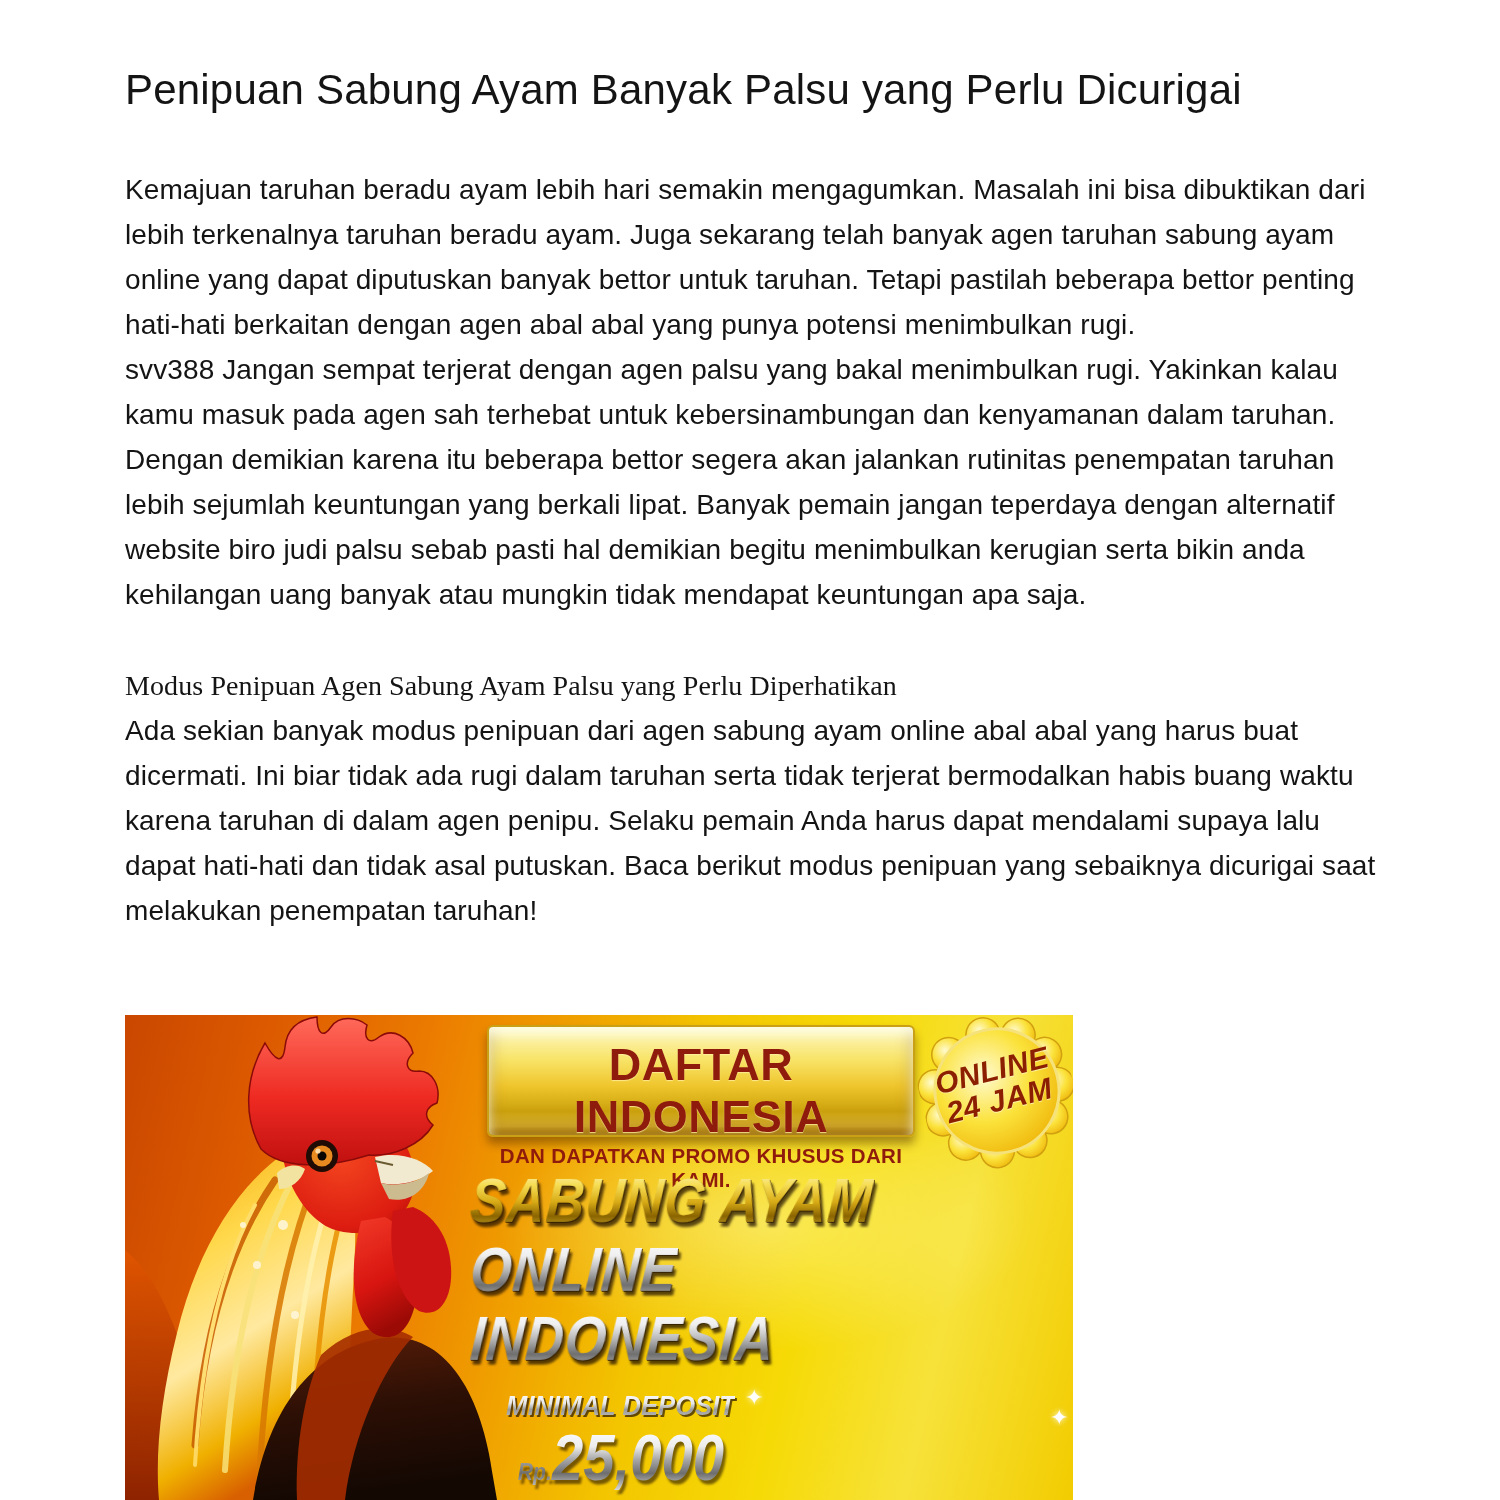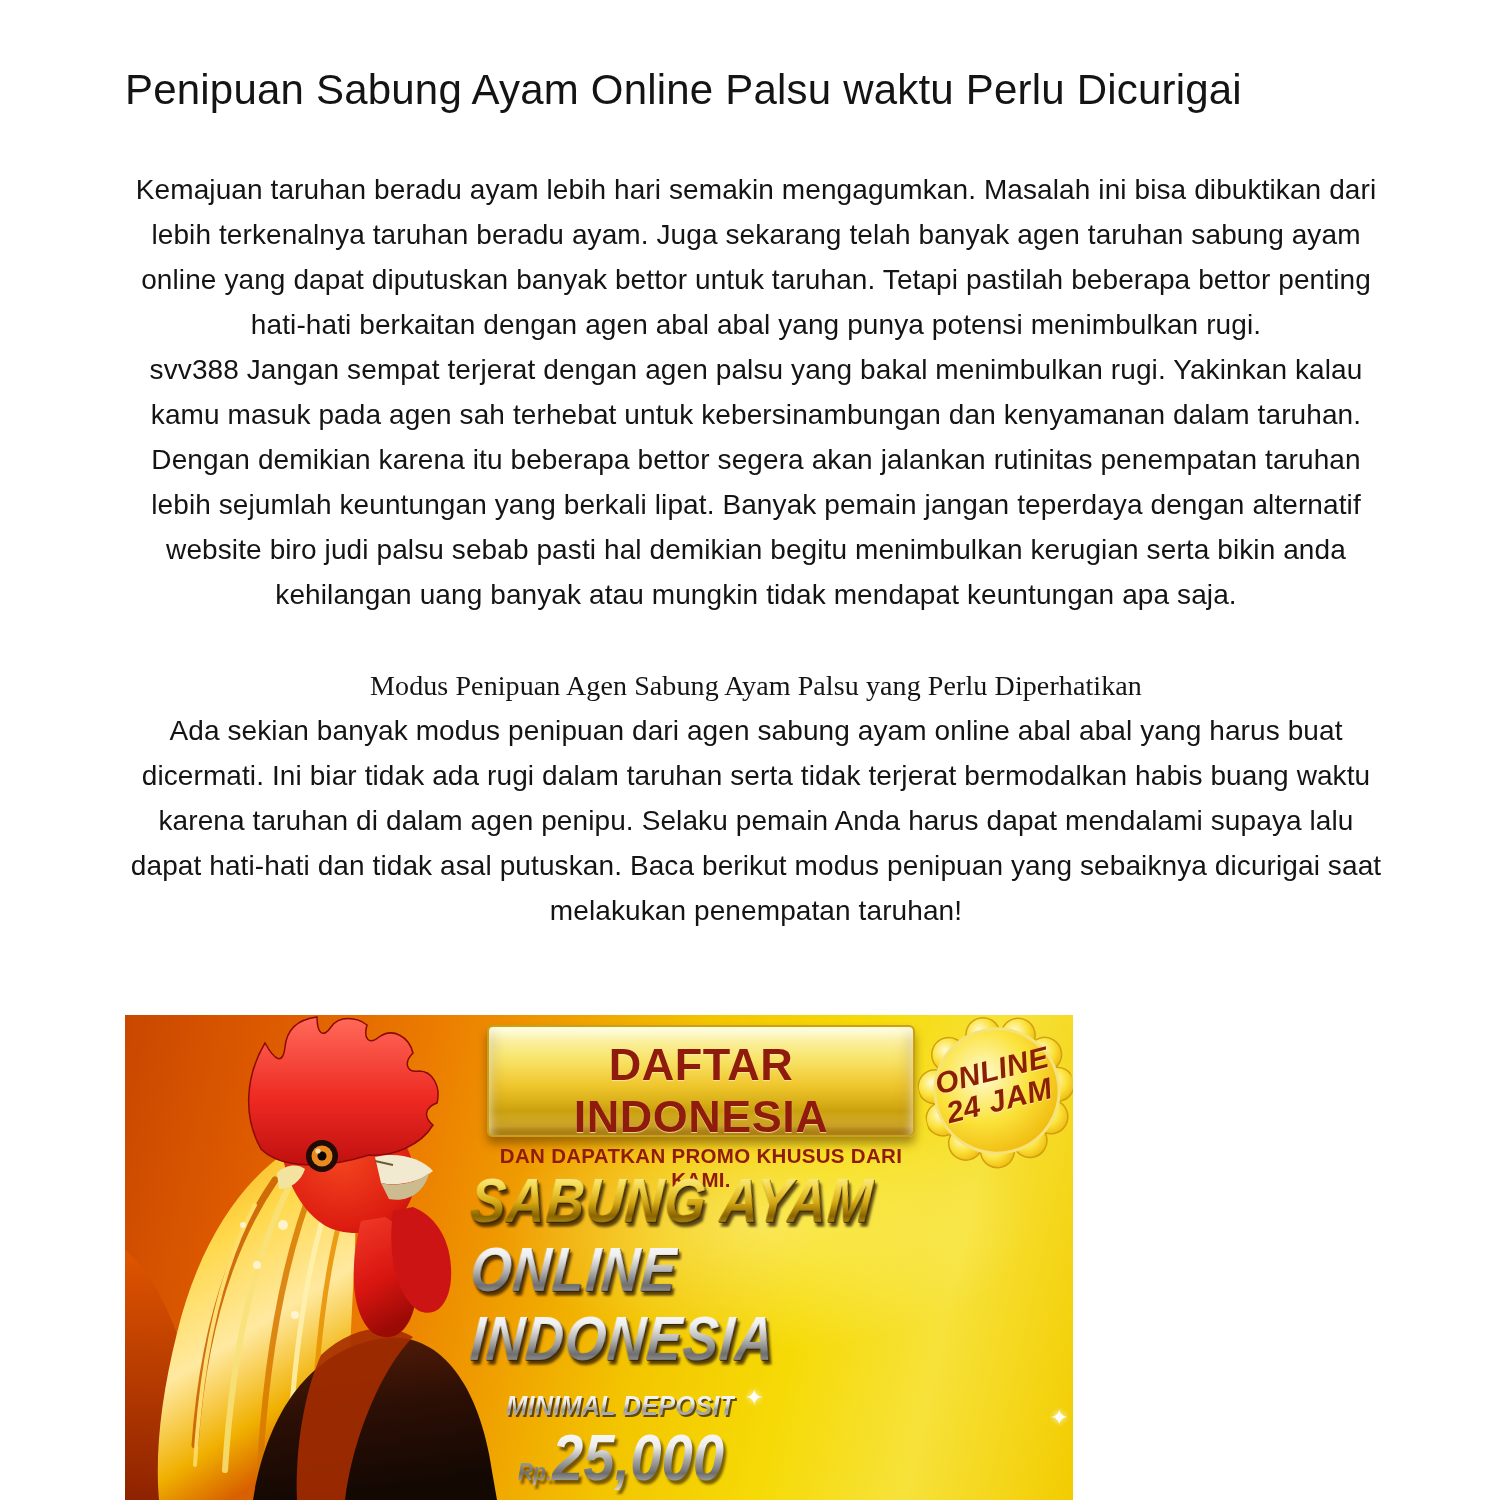--- a/index.html
+++ b/index.html
@@ -4,21 +4,21 @@
 <style>
   * { margin:0; padding:0; box-sizing:border-box; }
   html,body { width:1500px; height:1500px; background:#ffffff; overflow:hidden;
               font-family:"Liberation Sans", sans-serif; }
   .page { position:relative; width:1500px; height:1500px; background:#fff; }
 
   
   .doc { position:absolute; left:125px; top:0; width:1262px; color:#141414; }
   .doc h1 { padding-top:64px; font-size:42px; font-weight:400; line-height:1.22;
             letter-spacing:0.2px; }
-  .doc p { font-size:28px; line-height:45px; letter-spacing:0.1px;text-align:center; }
+  .doc p { font-size:28px; line-height:45px; letter-spacing:0.1px; }
   .doc .p-first { margin-top:52px; }
   .doc .h2-gap { margin-top:46px;font-family:Liberation Serif, serif; }
 
   
   .banner { position:absolute; left:125px; top:1015px; width:948px; height:485px;
             overflow:hidden; z-index:5;
             background:linear-gradient(103deg,
               #c94700 0%, #dd5a00 14%, #ec7d00 30%, #f0a400 44%,
               #f3c600 56%, #f6da06 70%, #f7e23a 84%, #f2cc00 100%); }
   .banner::before { content:""; position:absolute; left:30%; top:8%;
@@ -80,21 +80,21 @@
              text-shadow:0 0 6px #fff; }
   .sp1 { left:620px; top:370px; }
   .sp2 { left:925px; top:390px; }
 </style>
 </head>
 <body>
 
 <div class="page">
 
   <div class="doc">
-    <h1>Penipuan Sabung Ayam Online Palsu waktu Perlu Dicurigai</h1>
+    <h1>Penipuan Sabung Ayam Banyak Palsu yang Perlu Dicurigai</h1>
     <p class="p-first">Kemajuan taruhan beradu ayam lebih hari semakin mengagumkan. Masalah ini bisa dibuktikan dari lebih terkenalnya taruhan beradu ayam. Juga sekarang telah banyak agen taruhan sabung ayam online yang dapat diputuskan banyak bettor untuk taruhan. Tetapi pastilah beberapa bettor penting hati-hati berkaitan dengan agen abal abal yang punya potensi menimbulkan rugi.</p>
     <p>svv388 Jangan sempat terjerat dengan agen palsu yang bakal menimbulkan rugi. Yakinkan kalau kamu masuk pada agen sah terhebat untuk kebersinambungan dan kenyamanan dalam taruhan. Dengan demikian karena itu beberapa bettor segera akan jalankan rutinitas penempatan taruhan lebih sejumlah keuntungan yang berkali lipat. Banyak pemain jangan teperdaya dengan alternatif website biro judi palsu sebab pasti hal demikian begitu menimbulkan kerugian serta bikin anda kehilangan uang banyak atau mungkin tidak mendapat keuntungan apa saja.</p>
     <p class="h2-gap">Modus Penipuan Agen Sabung Ayam Palsu yang Perlu Diperhatikan</p>
     <p>Ada sekian banyak modus penipuan dari agen sabung ayam online abal abal yang harus buat dicermati. Ini biar tidak ada rugi dalam taruhan serta tidak terjerat bermodalkan habis buang waktu karena taruhan di dalam agen penipu. Selaku pemain Anda harus dapat mendalami supaya lalu dapat hati-hati dan tidak asal putuskan. Baca berikut modus penipuan yang sebaiknya dicurigai saat melakukan penempatan taruhan!</p>
   </div>
 
   <div class="banner">
 
     <svg class="rooster" viewBox="0 0 372 485" aria-hidden="true">
       <defs>

